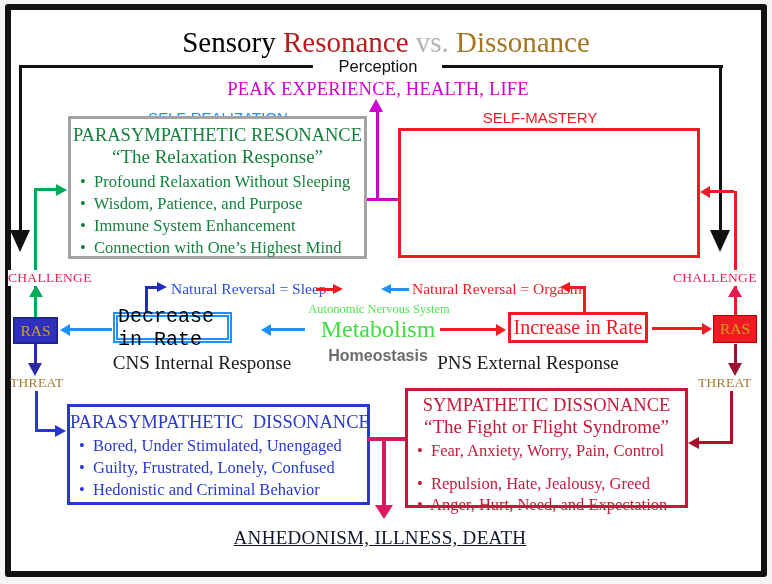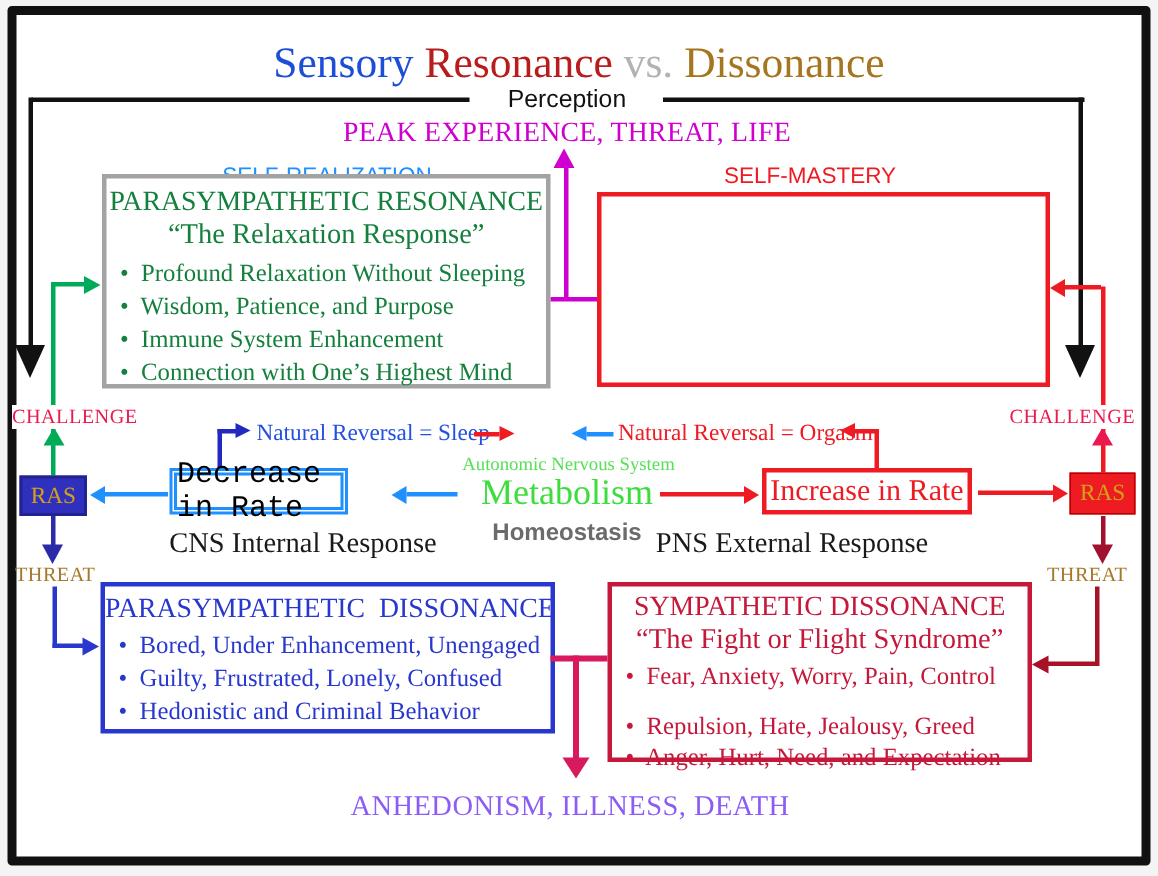--- a/index.html
+++ b/index.html
@@ -21,33 +21,33 @@
   .ratebox{display:flex;align-items:center;justify-content:center;
            font-size:20px;box-sizing:border-box;background:#fff;}
 </style>
 </head>
 <body>
 
 <div id="stage">
   <div id="frame"></div>
 
   <div class="lbl ctr" style="left:0;top:26px;width:772px;font-size:29px;">
-    <span style="color:#1d4ed8;text-align:right;">Sensory </span><span style="color:#b91c1c;">Resonance</span><span style="color:#b3b3b3;"> vs. </span><span style="color:#a5761f;">Dissonance</span>
+    <span style="color:#000000;text-align:right;">Sensory </span><span style="color:#b91c1c;">Resonance</span><span style="color:#b3b3b3;"> vs. </span><span style="color:#a5761f;">Dissonance</span>
   </div>
 
   <div class="hl" style="left:21px;top:65px;width:292px;background:#111;"></div>
   <div class="hl" style="left:442px;top:65px;width:281px;background:#111;"></div>
   <div class="lbl ctr sans" style="left:288px;top:57px;width:180px;font-size:16.5px;color:#111;">Perception</div>
 
   <div class="vl" style="left:19px;top:65px;height:166px;background:#111;"></div>
   <div class="tri" style="left:10px;top:230px;border-left:10px solid transparent;border-right:10px solid transparent;border-top:22px solid #111;"></div>
   <div class="vl" style="left:719px;top:65px;height:166px;background:#111;"></div>
   <div class="tri" style="left:710px;top:230px;border-left:10px solid transparent;border-right:10px solid transparent;border-top:22px solid #111;"></div>
 
-  <div class="lbl ctr" style="left:178px;top:79px;width:400px;font-size:18.5px;color:#cf00cf;letter-spacing:0.2px;">PEAK EXPERIENCE, THREAT, LIFE</div>
+  <div class="lbl ctr" style="left:178px;top:79px;width:400px;font-size:18.5px;color:#cf00cf;letter-spacing:0.2px;">PEAK EXPERIENCE, HEALTH, LIFE</div>
   <div class="tri" style="left:369px;top:99px;border-left:7px solid transparent;border-right:7px solid transparent;border-bottom:13px solid #cf00cf;"></div>
   <div class="vl" style="left:376px;top:112px;height:88px;background:#cf00cf;"></div>
   <div class="hl" style="left:366px;top:198px;width:32px;background:#cf00cf;"></div>
 
   <div class="lbl ctr sans" style="left:118px;top:109px;width:200px;font-size:15px;color:#1e90ff;">SELF-REALIZATION</div>
   <div class="lbl ctr sans" style="left:440px;top:109px;width:200px;font-size:15px;color:#ee1b22;">SELF-MASTERY</div>
 
   <div class="box" style="left:68px;top:116px;width:299px;height:143px;border:3px solid #a3a3a3;color:#15803d;">
     <div class="bx-title" style="margin-top:6px;">PARASYMPATHETIC RESONANCE</div>
     <div class="bx-sub">“The Relaxation Response”</div>
@@ -117,24 +117,24 @@
   <div class="lbl" style="left:673px;top:270px;font-size:13.5px;color:#ea1a50;background:#fff;letter-spacing:0.3px;">CHALLENGE</div>
   <div class="rasbox" style="position:absolute;left:713px;top:315px;width:44px;height:28px;background:#ee1b22;border:1px solid #b80000;">RAS</div>
   <div class="vl" style="left:734px;top:344px;height:20px;background:#a01230;"></div>
   <div class="tri" style="left:728px;top:363px;border-left:7px solid transparent;border-right:7px solid transparent;border-top:13px solid #a01230;"></div>
   <div class="lbl" style="left:698px;top:375px;font-size:13.5px;color:#a5782a;letter-spacing:0.3px;">THREAT</div>
 
   <div class="vl" style="left:35px;top:391px;height:41px;background:#2838cf;"></div>
   <div class="hl" style="left:35px;top:429px;width:22px;background:#2838cf;"></div>
   <div class="tri" style="left:55px;top:425px;border-top:6px solid transparent;border-bottom:6px solid transparent;border-left:11px solid #2838cf;"></div>
 
-  <div class="box" style="left:67px;top:388px;width:303px;height:101px;border:3px solid #2838cf;color:#2838cf;">
+  <div class="box" style="left:67px;top:404px;width:303px;height:101px;border:3px solid #2838cf;color:#2838cf;">
     <div class="bx-title" style="margin-top:5px;">PARASYMPATHETIC  DISSONANCE</div>
     <div style="margin-top:2px;">
-      <div class="bx-item">•  Bored, Under Enhancement, Unengaged</div>
+      <div class="bx-item">•  Bored, Under Stimulated, Unengaged</div>
       <div class="bx-item">•  Guilty, Frustrated, Lonely, Confused</div>
       <div class="bx-item">•  Hedonistic and Criminal Behavior</div>
     </div>
   </div>
 
   <div class="box" style="left:405px;top:388px;width:283px;height:120px;border:3px solid #c5193b;color:#c5193b;">
     <div class="bx-title" style="margin-top:4px;">SYMPATHETIC DISSONANCE</div>
     <div class="bx-sub">“The Fight or Flight Syndrome”</div>
     <div style="margin-top:2px;">
       <div class="bx-item" style="line-height:21px;">•  Fear, Anxiety, Worry, Pain, Control</div>
@@ -143,15 +143,15 @@
     </div>
   </div>
 
   <div class="vl" style="left:730px;top:391px;height:53px;background:#a81228;"></div>
   <div class="hl" style="left:697px;top:441px;width:33px;background:#a81228;"></div>
   <div class="tri" style="left:688px;top:437px;border-top:6px solid transparent;border-bottom:6px solid transparent;border-right:11px solid #a81228;"></div>
 
   <div class="hl" style="left:367px;top:437px;width:38px;height:4px;background:#d9195e;"></div>
   <div class="vl" style="left:382px;top:437px;width:4px;height:70px;background:#d9195e;"></div>
   <div class="tri" style="left:375px;top:505px;border-left:9px solid transparent;border-right:9px solid transparent;border-top:14px solid #d9195e;"></div>
-  <div class="lbl ctr" style="left:180px;top:527px;width:400px;font-size:19px;color:#8b5cf6;letter-spacing:0.3px;">ANHEDONISM, ILLNESS, DEATH</div>
+  <div class="lbl ctr" style="left:180px;top:527px;width:400px;font-size:19px;color:#0f172a;letter-spacing:0.3px;text-decoration:underline;">ANHEDONISM, ILLNESS, DEATH</div>
 
 </div>
 
 </body></html>

